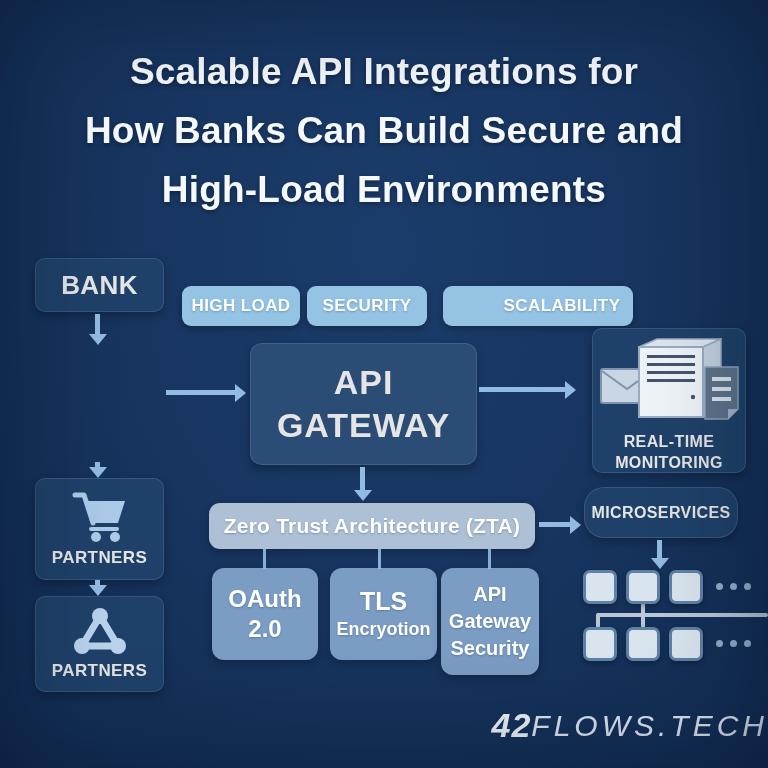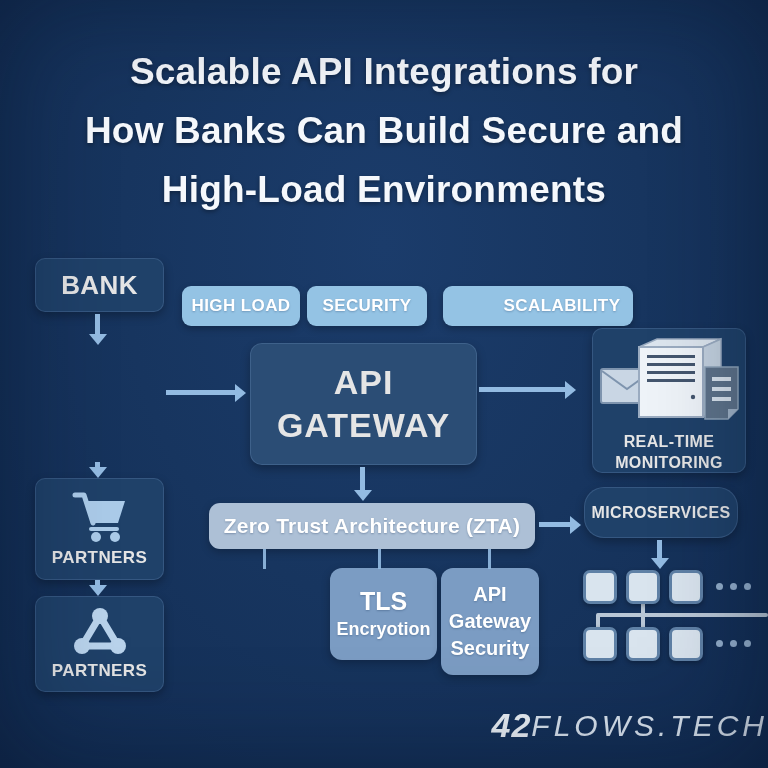--- a/index.html
+++ b/index.html
@@ -142,20 +142,24 @@
     <span class="lbl" style="font-size:16px;margin-top:8px;line-height:21px;">REAL-TIME</span>
     <span class="lbl" style="font-size:16px;line-height:21px;">MONITORING</span>
   </div>
 
   <div class="node" style="left:584px;top:487px;width:152px;height:49px;border-radius:20px;">
     <span class="lbl" style="font-size:16px;">MICROSERVICES</span>
   </div>
 
   <div class="ztabar" style="left:209px;top:503px;width:326px;height:46px;">Zero Trust Architecture (ZTA)</div>
 
+  <div class="secbox" style="left:212px;top:568px;width:106px;height:92px;">
+    <span style="font-size:24px;line-height:30px;">OAuth</span>
+    <span style="font-size:24px;line-height:30px;">2.0</span>
+  </div>
   <div class="secbox" style="left:330px;top:568px;width:107px;height:92px;">
     <span style="font-size:25px;line-height:30px;">TLS</span>
     <span style="font-size:18px;line-height:26px;text-align:right;">Encryotion</span>
   </div>
   <div class="secbox" style="left:441px;top:568px;width:98px;height:107px;">
     <span style="font-size:20px;line-height:27px;">API</span>
     <span style="font-size:20px;line-height:27px;">Gateway</span>
     <span style="font-size:20px;line-height:27px;">Security</span>
   </div>
 

